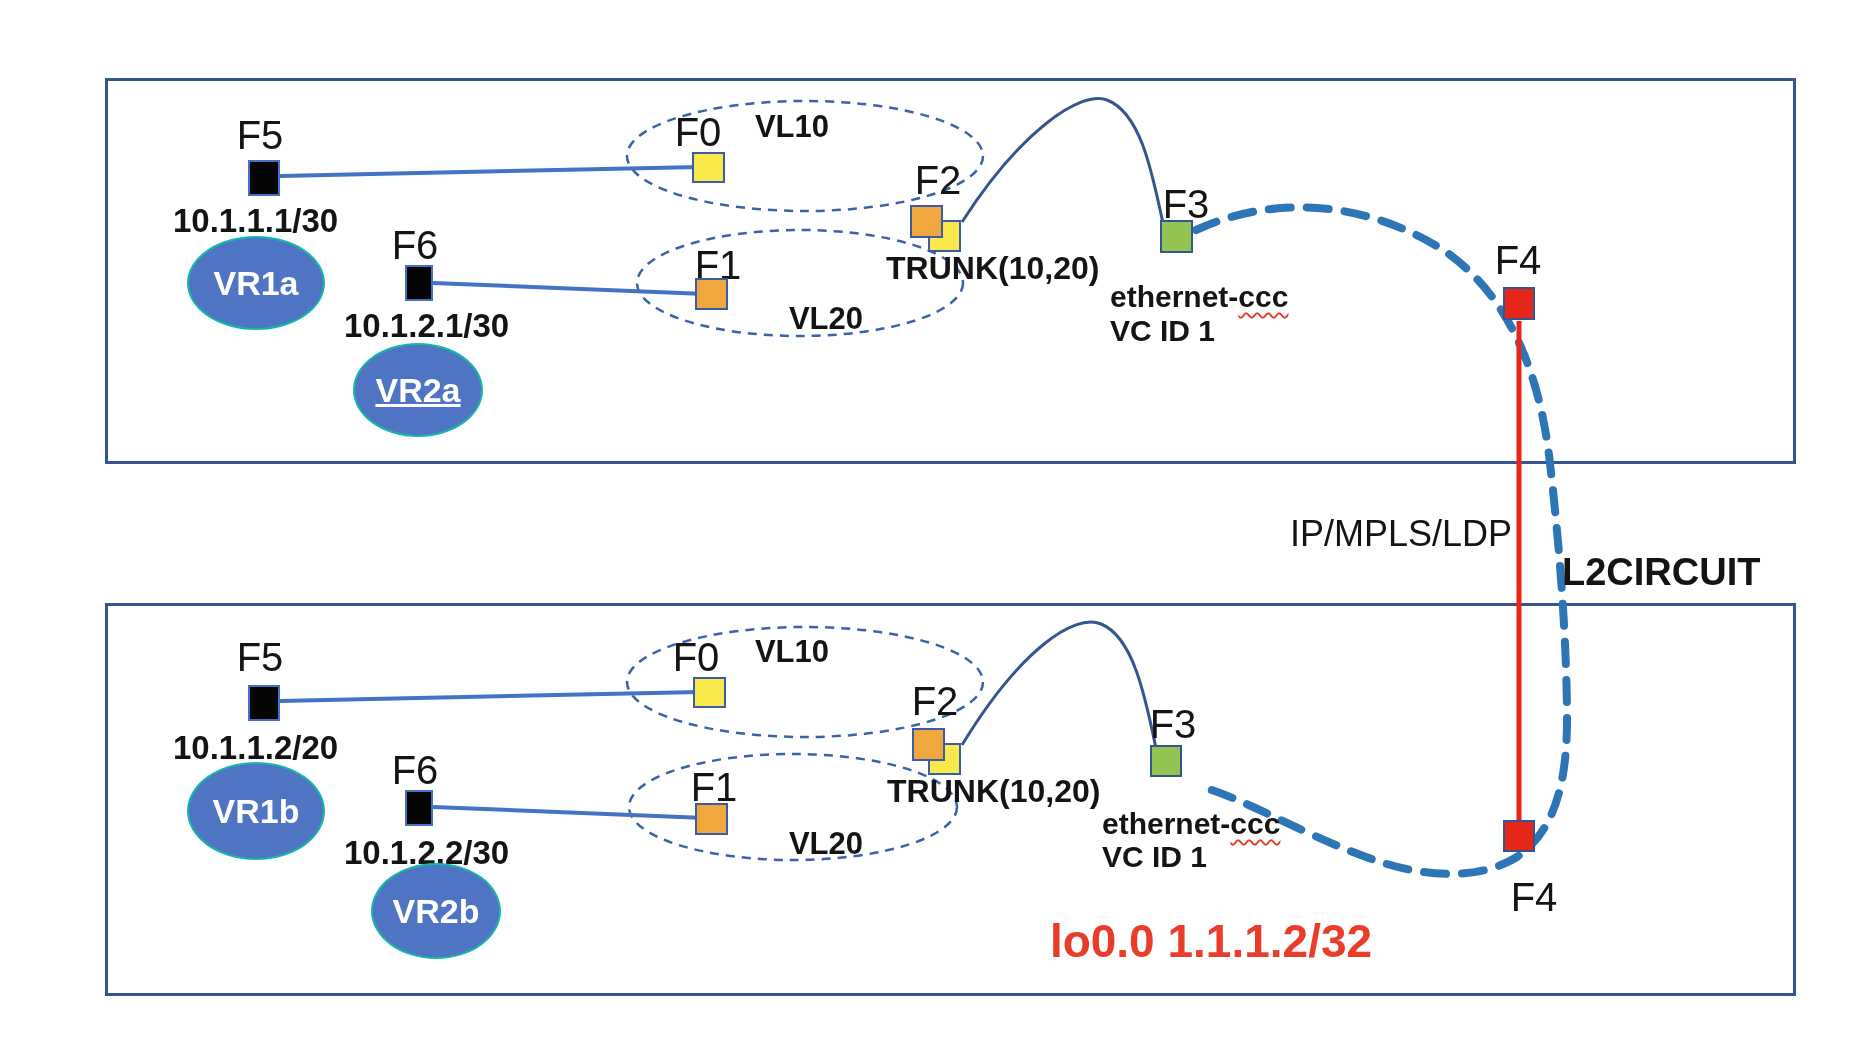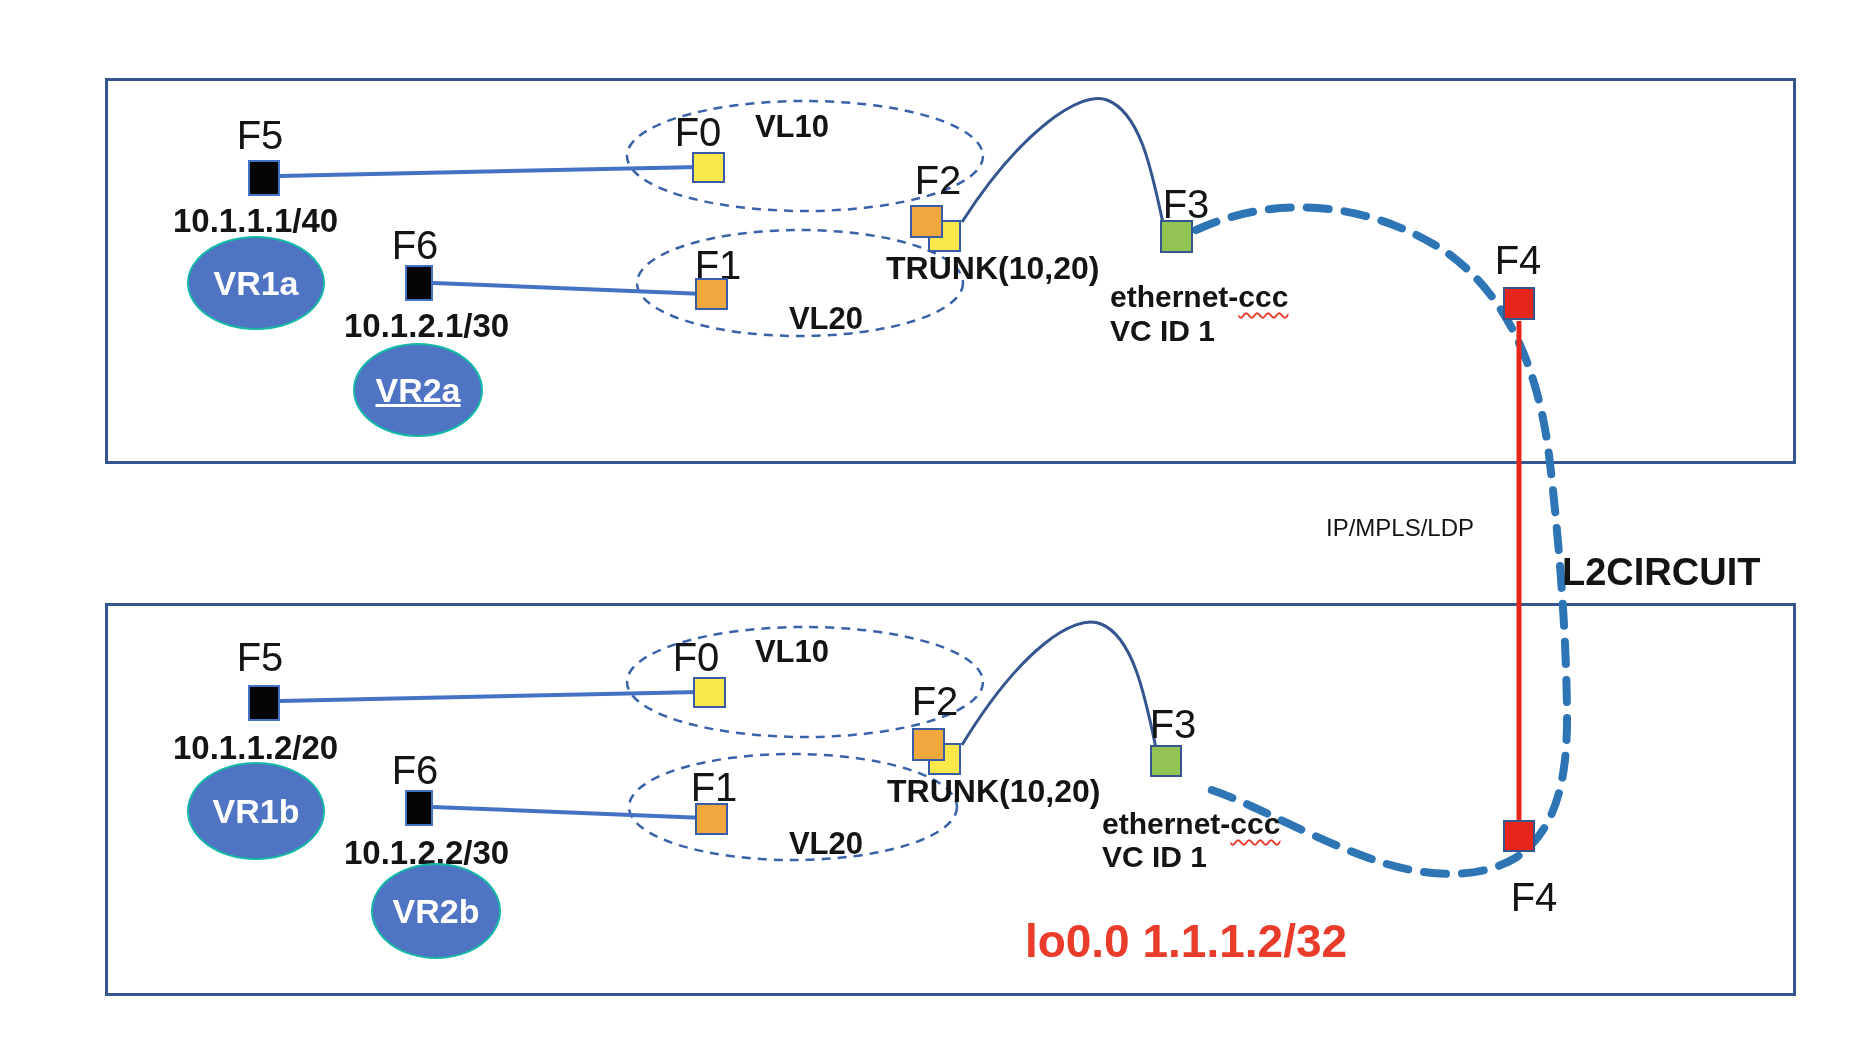--- a/index.html
+++ b/index.html
@@ -18,21 +18,21 @@
       display:flex;align-items:center;justify-content:center;color:#fff;
       font-weight:bold;font-size:34px;box-sizing:border-box;}
   .flabel{font-size:40px;font-weight:normal;text-align:center;line-height:1;}
   .ip{font-size:33px;font-weight:bold;text-align:center;line-height:1;white-space:nowrap;}
   .vltext{font-size:31px;font-weight:bold;text-align:center;line-height:1;}
   .trunk{font-size:32px;font-weight:bold;text-align:center;line-height:1;white-space:nowrap;}
   .eth{font-size:30px;font-weight:bold;line-height:1;white-space:nowrap;}
   .wavy{text-decoration:underline;text-decoration-style:wavy;text-decoration-color:#E8392B;
         text-decoration-thickness:2px;text-underline-offset:5px;}
   .loop{font-size:46px;font-weight:bold;color:#E93C2A;text-align:center;line-height:1;white-space:nowrap;}
-  .ipmpls{font-size:24px;font-weight:normal;text-align:center;line-height:1;white-space:nowrap;}
+  .ipmpls{font-size:36px;font-weight:normal;text-align:center;line-height:1;white-space:nowrap;}
   .l2c{font-size:38px;font-weight:bold;text-align:left;line-height:1;white-space:nowrap;}
 </style>
 </head>
 <body>
 
 <div class="canvas">
 
   <div class="rbox" style="left:105px;top:78px;width:1685px;height:380px;"></div>
   <div class="rbox" style="left:105px;top:603px;width:1685px;height:387px;"></div>
 
@@ -53,21 +53,21 @@
 
     <path d="M 1196 230 C 1270 196, 1360 199, 1440 248 C 1502 288, 1537 360, 1549 455
              C 1558 530, 1566 625, 1567 710 C 1568 780, 1556 830, 1517 857
              C 1480 880, 1424 879, 1366 857 C 1305 835, 1247 800, 1202 787" fill="none" stroke="#2E75B6" stroke-width="8" stroke-dasharray="22 16" stroke-linecap="round"></path>
 
     <line x1="1519" y1="321" x2="1519" y2="821" stroke="#E7261B" stroke-width="5"></line>
   </svg>
 
   <div class="abs flabel" style="left:228px;top:115px;width:64px;">F5</div>
   <div class="sq black" style="left:248px;top:160px;width:32px;height:36px;"></div>
-  <div class="abs ip" style="left:173px;top:204px;width:160px;">10.1.1.1/40</div>
+  <div class="abs ip" style="left:173px;top:204px;width:160px;">10.1.1.1/30</div>
   <div class="vr" style="left:187px;top:236px;width:138px;height:94px;">VR1a</div>
 
   <div class="abs flabel" style="left:385px;top:225px;width:60px;">F6</div>
   <div class="sq black" style="left:405px;top:265px;width:28px;height:36px;"></div>
   <div class="abs ip" style="left:344px;top:309px;width:160px;">10.1.2.1/30</div>
   <div class="vr" style="left:353px;top:343px;width:130px;height:94px;text-decoration:underline;">VR2a</div>
 
   <div class="abs flabel" style="left:670px;top:112px;width:56px;">F0</div>
   <div class="abs vltext" style="left:748px;top:111px;width:88px;">VL10</div>
   <div class="sq yellow" style="left:692px;top:152px;width:33px;height:31px;"></div>
@@ -111,21 +111,21 @@
   <div class="abs flabel" style="left:905px;top:681px;width:60px;">F2</div>
   <div class="sq yellow" style="left:928px;top:743px;width:33px;height:32px;"></div>
   <div class="sq orange" style="left:912px;top:728px;width:33px;height:33px;"></div>
   <div class="abs trunk" style="left:887px;top:775px;width:180px;">TRUNK(10,20)</div>
 
   <div class="abs flabel" style="left:1143px;top:704px;width:60px;">F3</div>
   <div class="sq green" style="left:1150px;top:745px;width:32px;height:32px;"></div>
   <div class="abs eth" style="left:1102px;top:809px;"><span>ethernet-</span><span class="wavy">ccc</span></div>
   <div class="abs eth" style="left:1102px;top:842px;">VC ID 1</div>
 
-  <div class="abs loop" style="left:1006px;top:918px;width:360px;">lo0.0 1.1.1.2/32</div>
+  <div class="abs loop" style="left:1031px;top:918px;width:360px;">lo0.0 1.1.1.2/32</div>
 
   <div class="sq red" style="left:1503px;top:820px;width:32px;height:32px;"></div>
   <div class="abs flabel" style="left:1502px;top:877px;width:64px;">F4</div>
 
   <div class="abs ipmpls" style="left:1290px;top:516px;width:220px;">IP/MPLS/LDP</div>
   <div class="abs l2c" style="left:1562px;top:553px;width:200px;">L2CIRCUIT</div>
 
 </div>
 
 </body></html>

